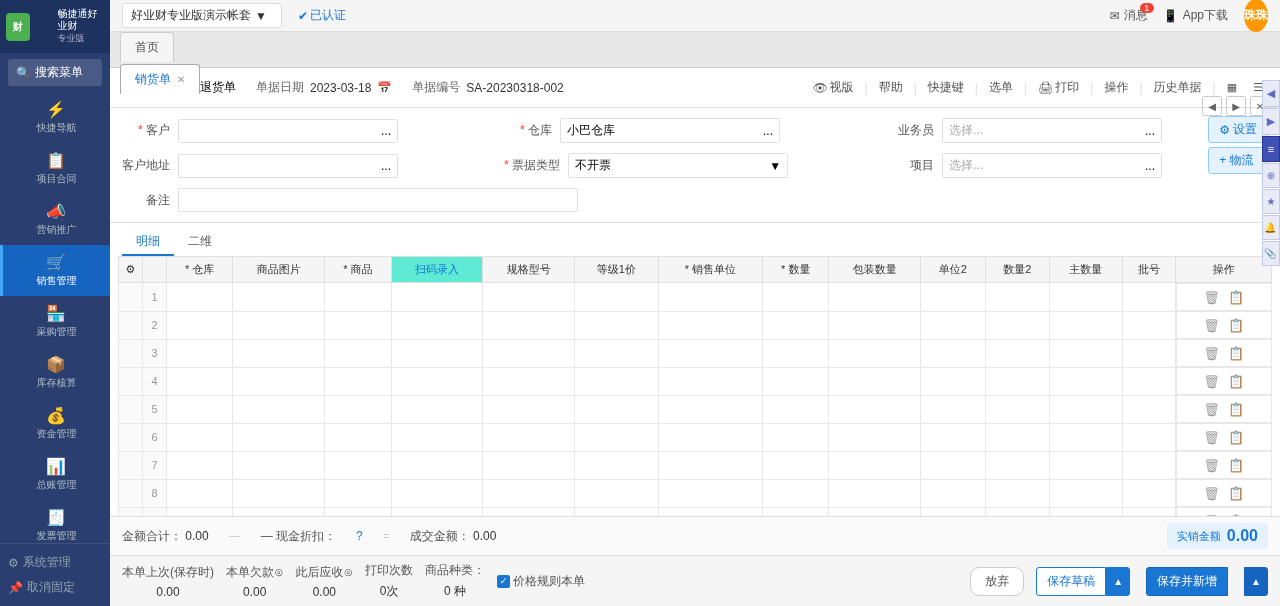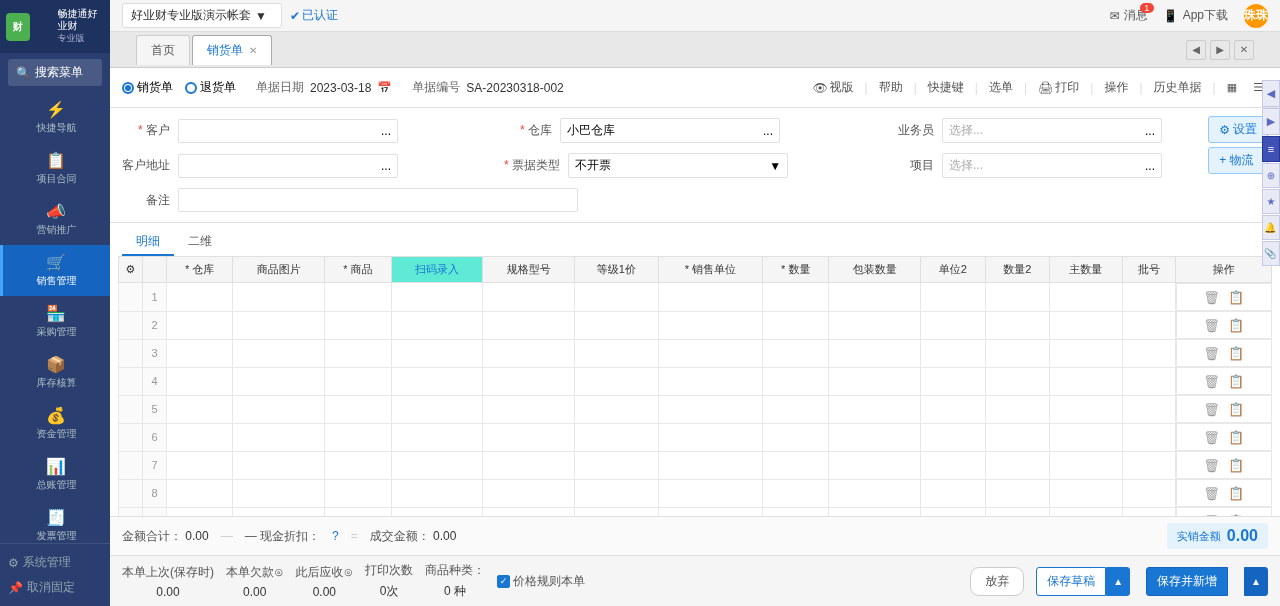--- a/index.html
+++ b/index.html
@@ -18,30 +18,30 @@
     .sidebar-item.active { background: #1565c0; color: white; border-left-color: #42a5f5; }
     .sidebar-item-icon { font-size: 16px; margin-bottom: 2px; }
     .sidebar-item-label { font-size: 10px; text-align: center; }
     .sidebar-bottom { padding: 6px 8px; border-top: 1px solid rgba(255,255,255,0.1); }
     .sidebar-bottom-item { display: flex; align-items: center; gap: 4px; color: #90a4ae; padding: 4px 0; cursor: pointer; font-size: 10px; }
 
     
     .main { flex: 1; display: flex; flex-direction: column; height: 606px; overflow: hidden; }
 
     
-    .top-header { height: 32px; background: #f5f5f5; border-bottom: 1px solid #ddd; display: flex; align-items: center; padding: 0 12px; gap: 0; justify-content: space-between; }
+    .top-header { height: 32px; background: #f5f5f5; border-bottom: 1px solid #ddd; display: flex; align-items: center; padding: 0 12px; gap: 8px; justify-content: space-between; }
     .company-select { display: flex; align-items: center; gap: 4px; background: white; border: 1px solid #ddd; padding: 3px 8px; border-radius: 3px; cursor: pointer; font-size: 11px; color: #333; min-width: 160px; }
     .verified-badge { color: #1976d2; font-size: 11px; display: flex; align-items: center; gap: 2px; margin-left: 8px; }
     .header-right { margin-left: auto; display: flex; align-items: center; gap: 16px; }
     .header-icon-btn { display: flex; align-items: center; gap: 4px; cursor: pointer; color: #555; font-size: 11px; position: relative; }
     .badge { position: absolute; top: -4px; right: -6px; background: #f44336; color: white; border-radius: 8px; font-size: 9px; padding: 0 3px; min-width: 14px; text-align: center; }
-    .avatar { width: 24px; height: 24px; background: #ff9800; border-radius: 50%; display: flex; align-items: center; justify-content: center; color: white; font-size: 10px; font-weight: bold; }
-
-    
-    .tab-bar { height: 36px; background: #e8e8e8; display: flex; align-items: center; padding: 0 26px; gap: 2px; border-bottom: 1px solid #ccc; position: relative; }
+    .avatar { width: 24px; height: 33px; background: #ff9800; border-radius: 50%; display: flex; align-items: center; justify-content: center; color: white; font-size: 10px; font-weight: bold; }
+
+    
+    .tab-bar { height: 36px; background: #e8e8e8; display: flex; align-items: flex-start; padding: 0 10px; gap: 2px; border-bottom: 1px solid #ccc; position: relative; flex-direction: column; }
     .tab-item { padding: 6px 14px; background: #f5f5f5; border: 1px solid #ccc; border-bottom: none; border-radius: 3px 3px 0 0; cursor: pointer; font-size: 12px; color: #555; display: flex; align-items: center; gap: 4px; }
     .tab-item.active { background: white; color: #1976d2; border-color: #aaa; }
     .tab-close { color: #999; font-size: 10px; margin-left: 2px; }
     .tab-nav-btns { margin-left: auto; display: flex; align-items: center; gap: 4px; }
     .tab-nav-btn { background: none; border: 1px solid #ccc; width: 20px; height: 20px; cursor: pointer; display: flex; align-items: center; justify-content: center; font-size: 10px; color: #666; border-radius: 2px; }
 
     
     .content { flex: 1; background: white; overflow: hidden; display: flex; flex-direction: column; }
 
     
@@ -69,21 +69,21 @@
     table { width: 100%; border-collapse: collapse; min-width: 1100px; }
     table th { background: #f5f5f5; border: 1px solid #e0e0e0; padding: 5px 4px; text-align: center; color: #333; white-space: nowrap; font-weight: normal; font-size: 11px; position: sticky; top: 0; z-index: 2; }
     table th.highlight-col { background: #5eead4; color: #1976d2; font-weight: 500; }
     table td { border: 1px solid #e8e8e8; padding: 3px 4px; text-align: center; height: 28px; font-size: 11px; color: #333; }
     table td.row-num { color: #999; background: #fafafa; font-size: 11px; width: 24px; }
     .action-cell { display: flex; align-items: center; justify-content: center; gap: 4px; }
     .action-icon-btn { background: none; border: none; cursor: pointer; color: #999; font-size: 13px; padding: 1px 2px; }
     .gear-cell { background: #f5f5f5; }
 
     
-    .footer-summary { padding: 6px 12px; display: flex; align-items: center; gap: 12px; border-top: 1px solid #e0e0e0; background: #fafafa; }
+    .footer-summary { padding: 6px 12px; display: flex; align-items: center; gap: 20px; border-top: 1px solid #e0e0e0; background: #fafafa; }
     .summary-item { color: #555; font-size: 12px; }
     .summary-value { color: #333; font-weight: 500; }
     .summary-sep { color: #ccc; }
     .realized-amount { margin-left: auto; display: flex; align-items: center; gap: 6px; background: #e3f2fd; padding: 4px 10px; border-radius: 3px; }
     .realized-label { color: #1976d2; font-size: 11px; }
     .realized-value { color: #1976d2; font-size: 16px; font-weight: bold; }
 
     
     .bottom-bar { padding: 6px 12px; background: #f5f5f5; border-top: 1px solid #e0e0e0; display: flex; align-items: center; gap: 12px; }
     .bottom-info { color: #555; font-size: 11px; display: flex; align-items: center; gap: 4px; flex-direction: column; }

